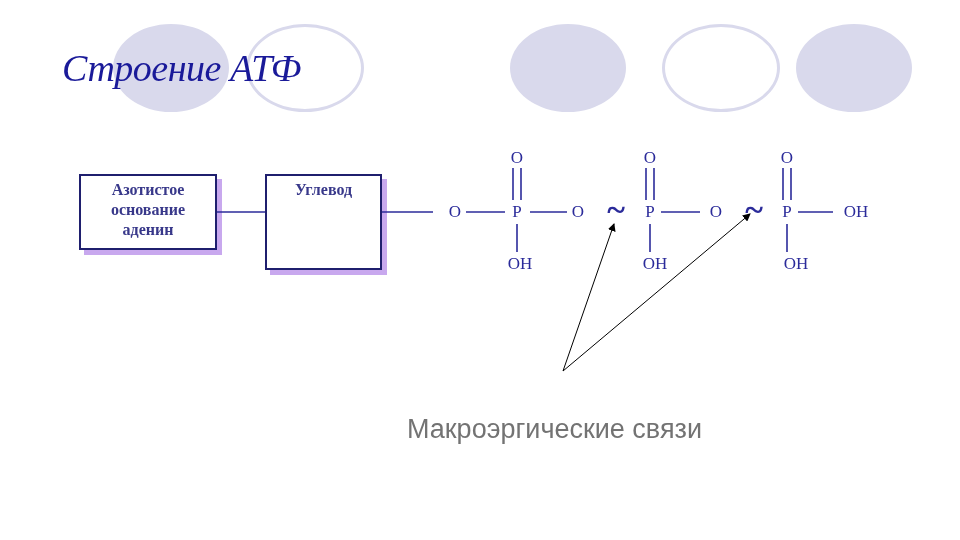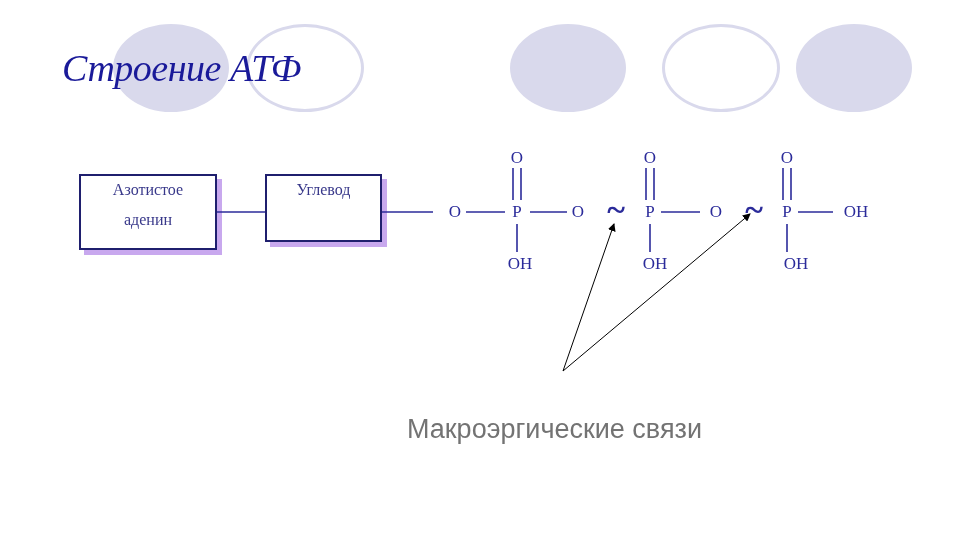--- a/index.html
+++ b/index.html
@@ -1,43 +1,44 @@
 <!DOCTYPE html>
 <html><head>
   <meta charset="utf-8">
   <style>
     html, body { margin: 0; padding: 0; }
     body { width: 960px; height: 540px; position: relative; background: #ffffff; overflow: hidden; font-family: "Liberation Serif", serif; }
     .deco { position: absolute; border-radius: 50%; box-sizing: border-box; }
     .deco.filled { background: #d9d9ec; }
     .deco.outline { border: 3px solid #d9d9ec; background: #ffffff; }
     .title { position: absolute; left: 62px; top: 46px; font-family: Liberation Serif, serif; font-style: italic; font-size: 38px; color: #1a1a99; letter-spacing: -0.5px; }
-    .box { position: absolute; background: #ffffff; border: 2px solid #1f1f6e; box-sizing: border-box; box-shadow: 5px 5px 0 #c8a8ee; color: #38388a; font-family: "Liberation Serif", serif; font-weight: normal; font-size: 16px; text-align: center; line-height: 20px; }
+    .box { position: absolute; background: #ffffff; border: 2px solid #1f1f6e; box-sizing: border-box; box-shadow: 5px 5px 0 #c8a8ee; color: #38388a; font-family: "Liberation Serif", serif; font-weight: bold; font-size: 16px; text-align: center; line-height: 20px; }
     .box .line { display: block; }
     .diagram { position: absolute; left: 0; top: 0; }
     .atom { position: absolute; font-family: "Liberation Serif", serif; font-size: 17px; color: #2b2b9a; transform: translate(-50%, -50%); white-space: nowrap; }
     .tilde { position: absolute; font-family: "Liberation Serif", serif; font-size: 34px; font-weight: bold; color: #2b2b9a; transform: translate(-50%, -50%); }
     .caption { position: absolute; left: 407px; top: 382px; font-family: "Liberation Sans", sans-serif; font-size: 27px; color: #737373; margin-top: 32px; }
   </style>
 </head>
 <body>
 
 <div class="deco filled" style="left:113px;top:24px;width:116px;height:88px;"></div>
 <div class="deco outline" style="left:246px;top:24px;width:118px;height:88px;"></div>
 <div class="deco filled" style="left:510px;top:24px;width:116px;height:88px;"></div>
 <div class="deco outline" style="left:662px;top:24px;width:118px;height:88px;"></div>
 <div class="deco filled" style="left:796px;top:24px;width:116px;height:88px;"></div>
 
 <div class="title">Строение АТФ</div>
 
 <div class="box" style="left:79px;top:174px;width:138px;height:76px;padding-top:4px;">
   <span class="line">Азотистое</span>
-  <span class="line" style="margin-top:10px;">аденин</span>
+  <span class="line">основание</span>
+  <span class="line" style="margin-top:0;">аденин</span>
 </div>
-<div class="box" style="left:265px;top:174px;width:117px;height:68px;padding-top:4px;">
+<div class="box" style="left:265px;top:174px;width:117px;height:96px;padding-top:4px;">
   <span class="line">Углевод</span>
 </div>
 
 <svg class="diagram" width="960" height="540" viewBox="0 0 960 540">
   <defs>
     <marker id="arrowhead" markerWidth="8" markerHeight="8" refX="7" refY="4" orient="auto">
       <path d="M0,0 L8,4 L0,8 z" fill="#000000"></path>
     </marker>
   </defs>
   <g stroke="#2b2b9a" stroke-width="1.6" fill="none">

